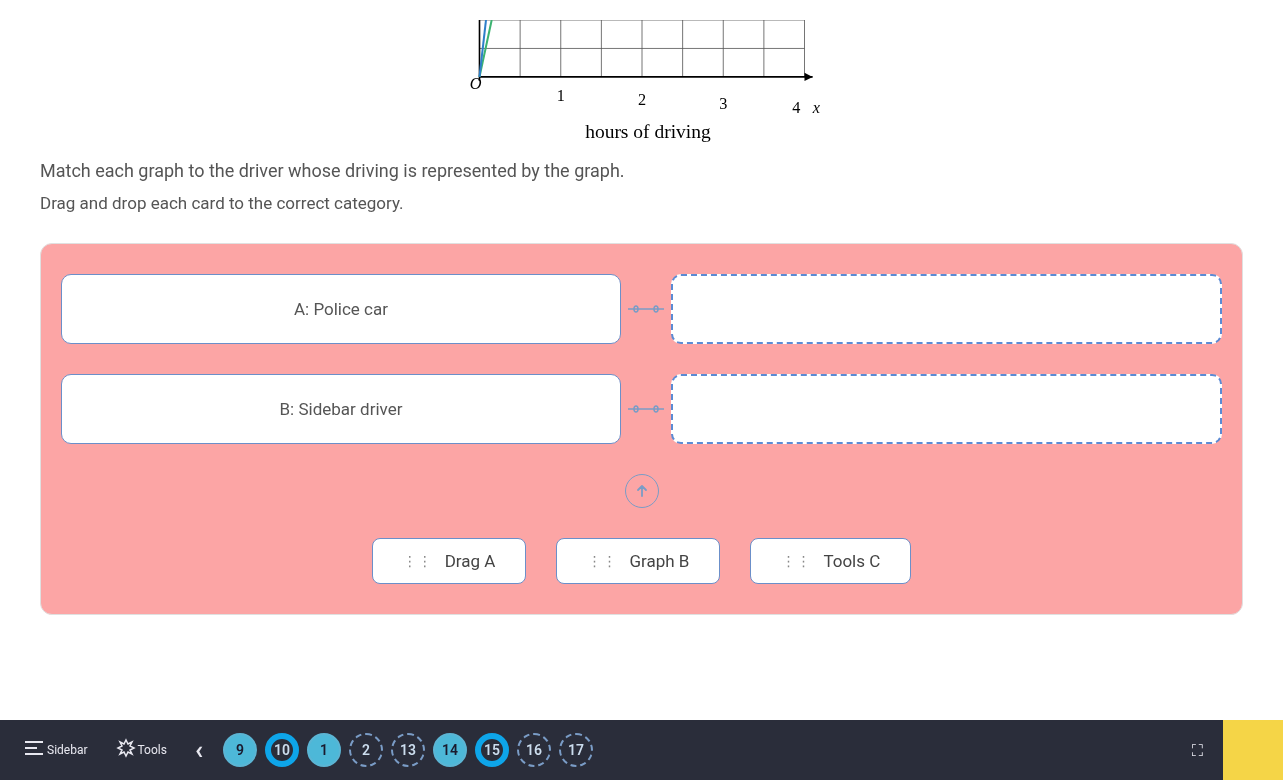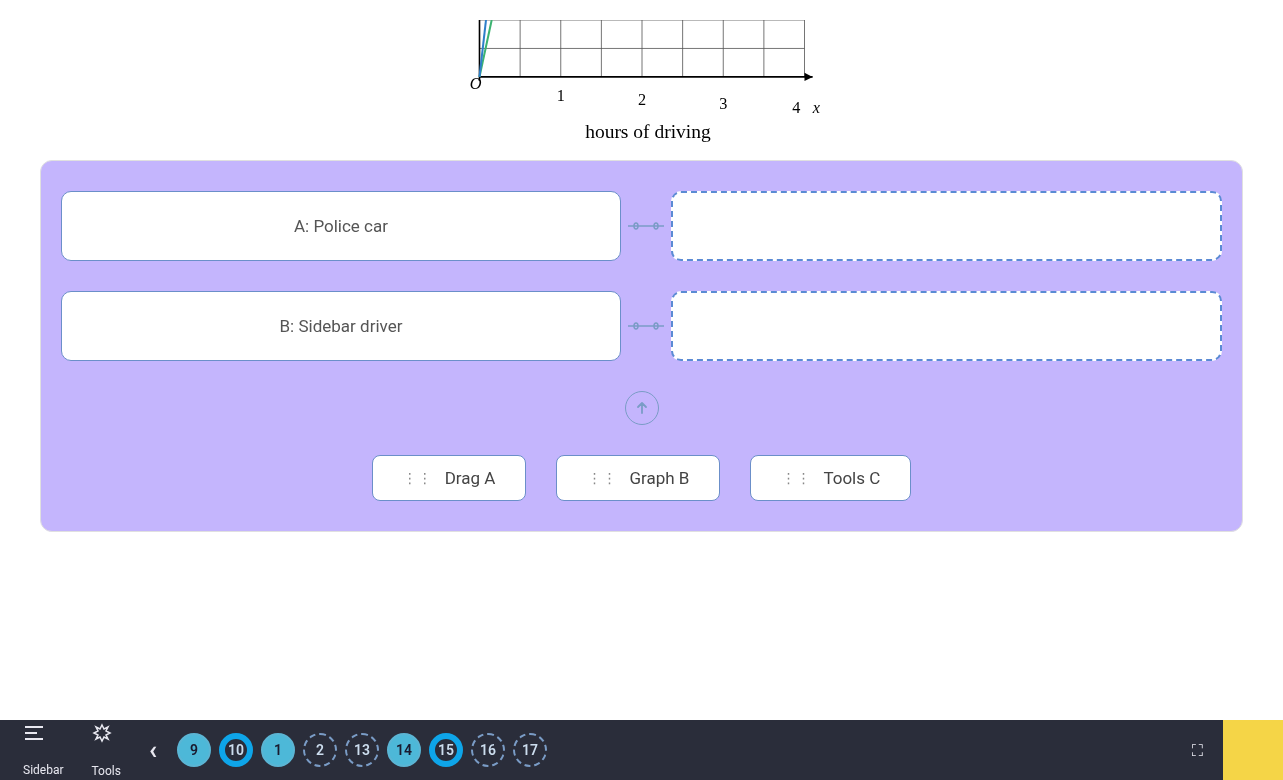--- a/index.html
+++ b/index.html
@@ -38,21 +38,21 @@
       margin-bottom: 12px;
     }
     .instruction-2 {
       color: #555;
       font-size: 17px;
     }
     .match-container {
       border: 1px solid #e0e0e0;
       border-radius: 12px;
       padding: 30px 20px 20px 20px;
-      background: #c4b5fd;
+      background: #fca5a5;
     }
     .match-row {
       display: flex;
       align-items: center;
       margin-bottom: 30px;
       gap: 0;
     }
     .category-box {
       flex: 1;
       border: 1.5px solid #6b8fc9;
@@ -129,23 +129,23 @@
       height: 60px;
       background: #2a2d3a;
       display: flex;
       align-items: center;
       padding: 0 15px;
       gap: 12px;
       color: #e8e8f0;
     }
     .nav-item {
       display: flex;
-      flex-direction: column;
-      align-items: flex-start;
-      gap: 16px;
+      flex-direction: row;
+      align-items: center;
+      gap: 2px;
       font-size: 12px;
       cursor: pointer;
       padding: 4px 8px;
     }
     .nav-icon {
       font-size: 20px;
     }
     .nav-chevron {
       font-size: 26px;
       font-weight: bold;
@@ -236,20 +236,24 @@
       <text x="8" y="85" class="axis-label">O</text>
       <text x="115" y="100" font-size="20" font-family="serif">1</text>
       <text x="215" y="105" font-size="20" font-family="serif">2</text>
       <text x="315" y="110" font-size="20" font-family="serif">3</text>
       <text x="405" y="115" font-size="20" font-family="serif">4</text>
       <text x="430" y="115" class="axis-label">x</text>
       <text x="150" y="145" font-size="24" font-family="serif">hours of driving</text>
     </svg>
   </div>
 
+  <div class="instruction-block">
+    <p class="instruction-1">Match each graph to the driver whose driving is represented by the graph.</p>
+    <p class="instruction-2">Drag and drop each card to the correct category.</p>
+  </div>
 
   <div class="match-container">
 
     <div class="match-row">
       <div class="category-box">A: Police car</div>
       <div class="connector">
         <svg viewBox="0 0 36 20">
             <path d="M6 10 H30 M6 10 C6 6 10 6 10 10 C10 14 6 14 6 10 M30 10 C30 6 26 6 26 10 C26 14 30 14 30 10" stroke="#7a9cc6" stroke-width="1.5" fill="none"></path>
             <line x1="0" y1="10" x2="6" y2="10" stroke="#7a9cc6" stroke-width="1.5"></line>
             <line x1="30" y1="10" x2="36" y2="10" stroke="#7a9cc6" stroke-width="1.5"></line>

